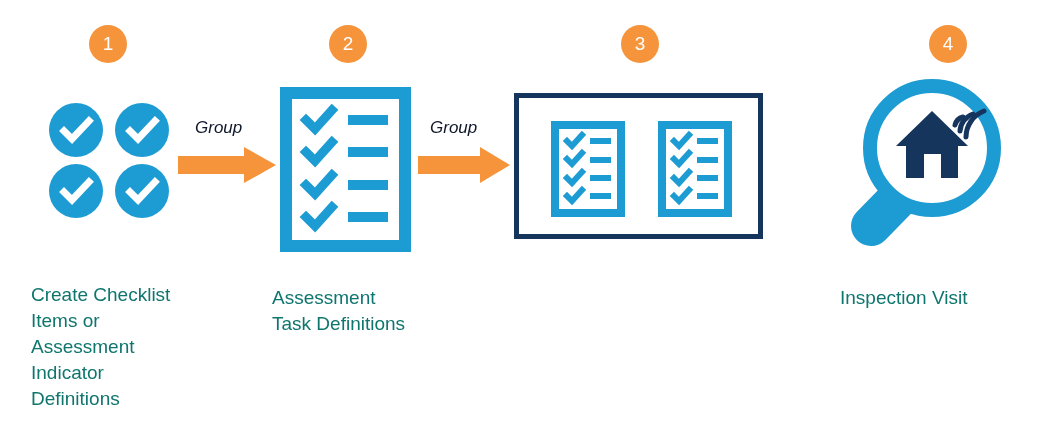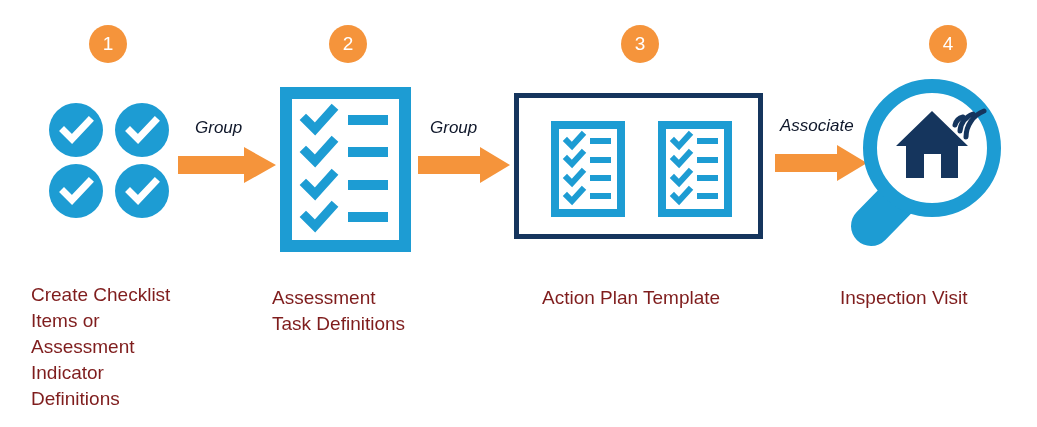--- a/index.html
+++ b/index.html
@@ -33,21 +33,21 @@
     text-align: center;
     font-weight: 400;
     font-family: "Liberation Sans", sans-serif;
   }
 
   
   .caption {
     position: absolute;
     font-size: 19px;
     line-height: 26px;
-    color: #7f1d1d;
+    color: #0f766e;
     font-family: "Liberation Sans", sans-serif;
     white-space: pre-line;
   }
 
   
   .arrow-group {
     position: absolute;
   }
   .arrow-label {
     position: absolute;
@@ -196,28 +196,20 @@
         <g fill="#1D9CD3">
           <rect x="39" y="17" width="21" height="6"></rect>
           <rect x="39" y="36" width="21" height="6"></rect>
           <rect x="39" y="54" width="21" height="6"></rect>
           <rect x="39" y="72" width="21" height="6"></rect>
         </g>
       </svg>
     </div>
   </div>
 
-  <div class="arrow-group" style="left:775px; top:116px; width:110px; height:62px;">
-    <div class="arrow-label" style="left:5px; top:0px;">Associate</div>
-    <div class="arrow-shape" style="left:0px; top:29px;">
-      <svg width="92" height="36" viewBox="0 0 92 36">
-        <path d="M0 9 L62 9 L62 0 L92 18 L62 36 L62 27 L0 27 Z" fill="#F5943B"></path>
-      </svg>
-    </div>
-  </div>
 
   <div class="magnifier" style="left:836px; top:78px;">
     <svg width="160" height="172" viewBox="0 0 160 172">
 
       <g>
         <line x1="35" y1="148" x2="78" y2="104" stroke="#1D9CD3" stroke-width="40" stroke-linecap="round"></line>
       </g>
 
       <circle cx="96" cy="70" r="62" fill="#ffffff" stroke="#1D9CD3" stroke-width="14"></circle>
 
@@ -236,17 +228,16 @@
 
   <div class="caption" style="left:31px; top:282px; width:215px;">Create Checklist
 Items or
 Assessment
 Indicator
 Definitions</div>
 
   <div class="caption" style="left:272px; top:285px; width:230px;">Assessment
 Task Definitions</div>
 
-  <div class="caption" style="left:542px; top:285px; width:260px;">Action Plan Template</div>
 
   <div class="caption" style="left:840px; top:285px; width:200px;">Inspection Visit</div>
 
 </div>
 
 </body></html>

